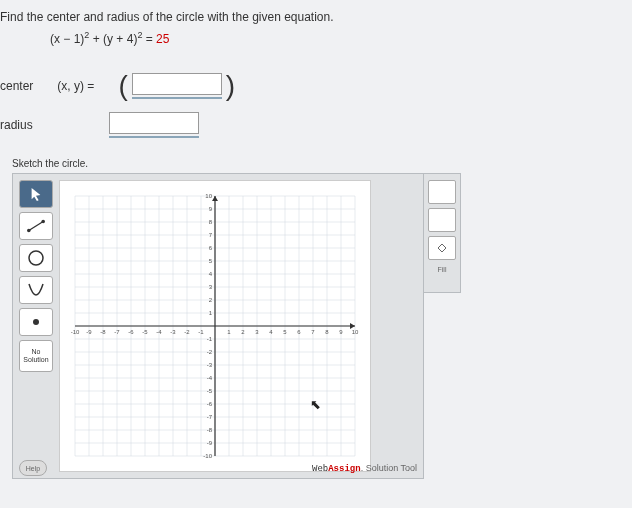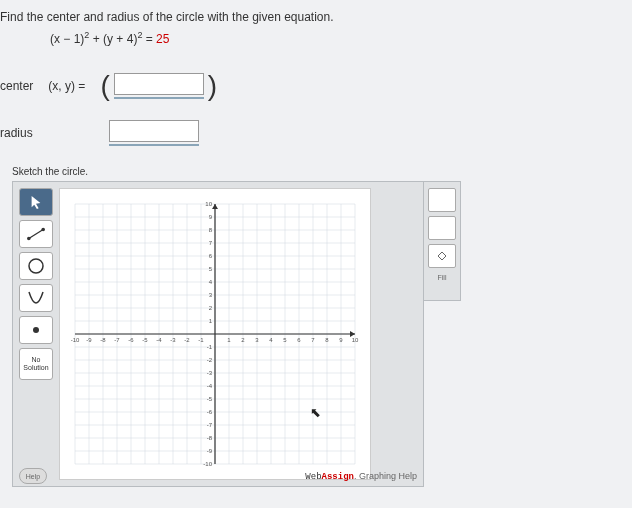--- a/index.html
+++ b/index.html
@@ -11,21 +11,21 @@
       overflow: hidden;
       color: #333;
     }
     .question-area {
       padding: 10px 12px 8px 0;
       font-size: 12px;
     }
     .prompt-text { margin-bottom: 6px; }
     .equation-row { margin-left: 50px; margin-bottom: 24px; font-size: 12px; }
     .eq-paren-val { color: #c00; }
-    .center-row { display: flex; align-items: center; gap: 15px; margin-bottom: 18px; }
+    .center-row { display: flex; align-items: center; gap: 24px; margin-bottom: 10px; }
     .label { font-size: 12px; }
     .paren-wrap { display: flex; align-items: center; gap: 4px; font-size: 28px; }
     .input-box {
       width: 90px; height: 22px;
       border: 1px solid #999;
       background: #fff;
       font-size: 12px;
       padding: 0 4px;
     }
     .input-wrap {
@@ -316,21 +316,21 @@
           <text x="152" y="43" font-size="6" fill="#555" text-anchor="end">8</text>
           <text x="152" y="30" font-size="6" fill="#555" text-anchor="end">9</text>
           <text x="152" y="17" font-size="6" fill="#555" text-anchor="end">10</text>
         </svg>
       <span class="cursor-icon">⬉</span>
     </div>
 
     <div class="footer-row">
       <div class="help-btn">Help</div>
       <div class="branding">
-        <span class="wa1">Web</span><span class="wa2">Assign</span><span>. Graphing Help</span>
+        <span class="wa1">Web</span><span class="wa2">Assign</span><span>. Solution Tool</span>
       </div>
     </div>
   </div>
 
   <div class="right-tools">
     <div class="rtool"> </div>
     <div class="rtool"> </div>
     <div class="rtool">
       <svg width="12" height="10" viewBox="0 0 12 10">
           <path d="M2 5 L6 1 L10 5 L6 9 Z" fill="none" stroke="#666"></path>

